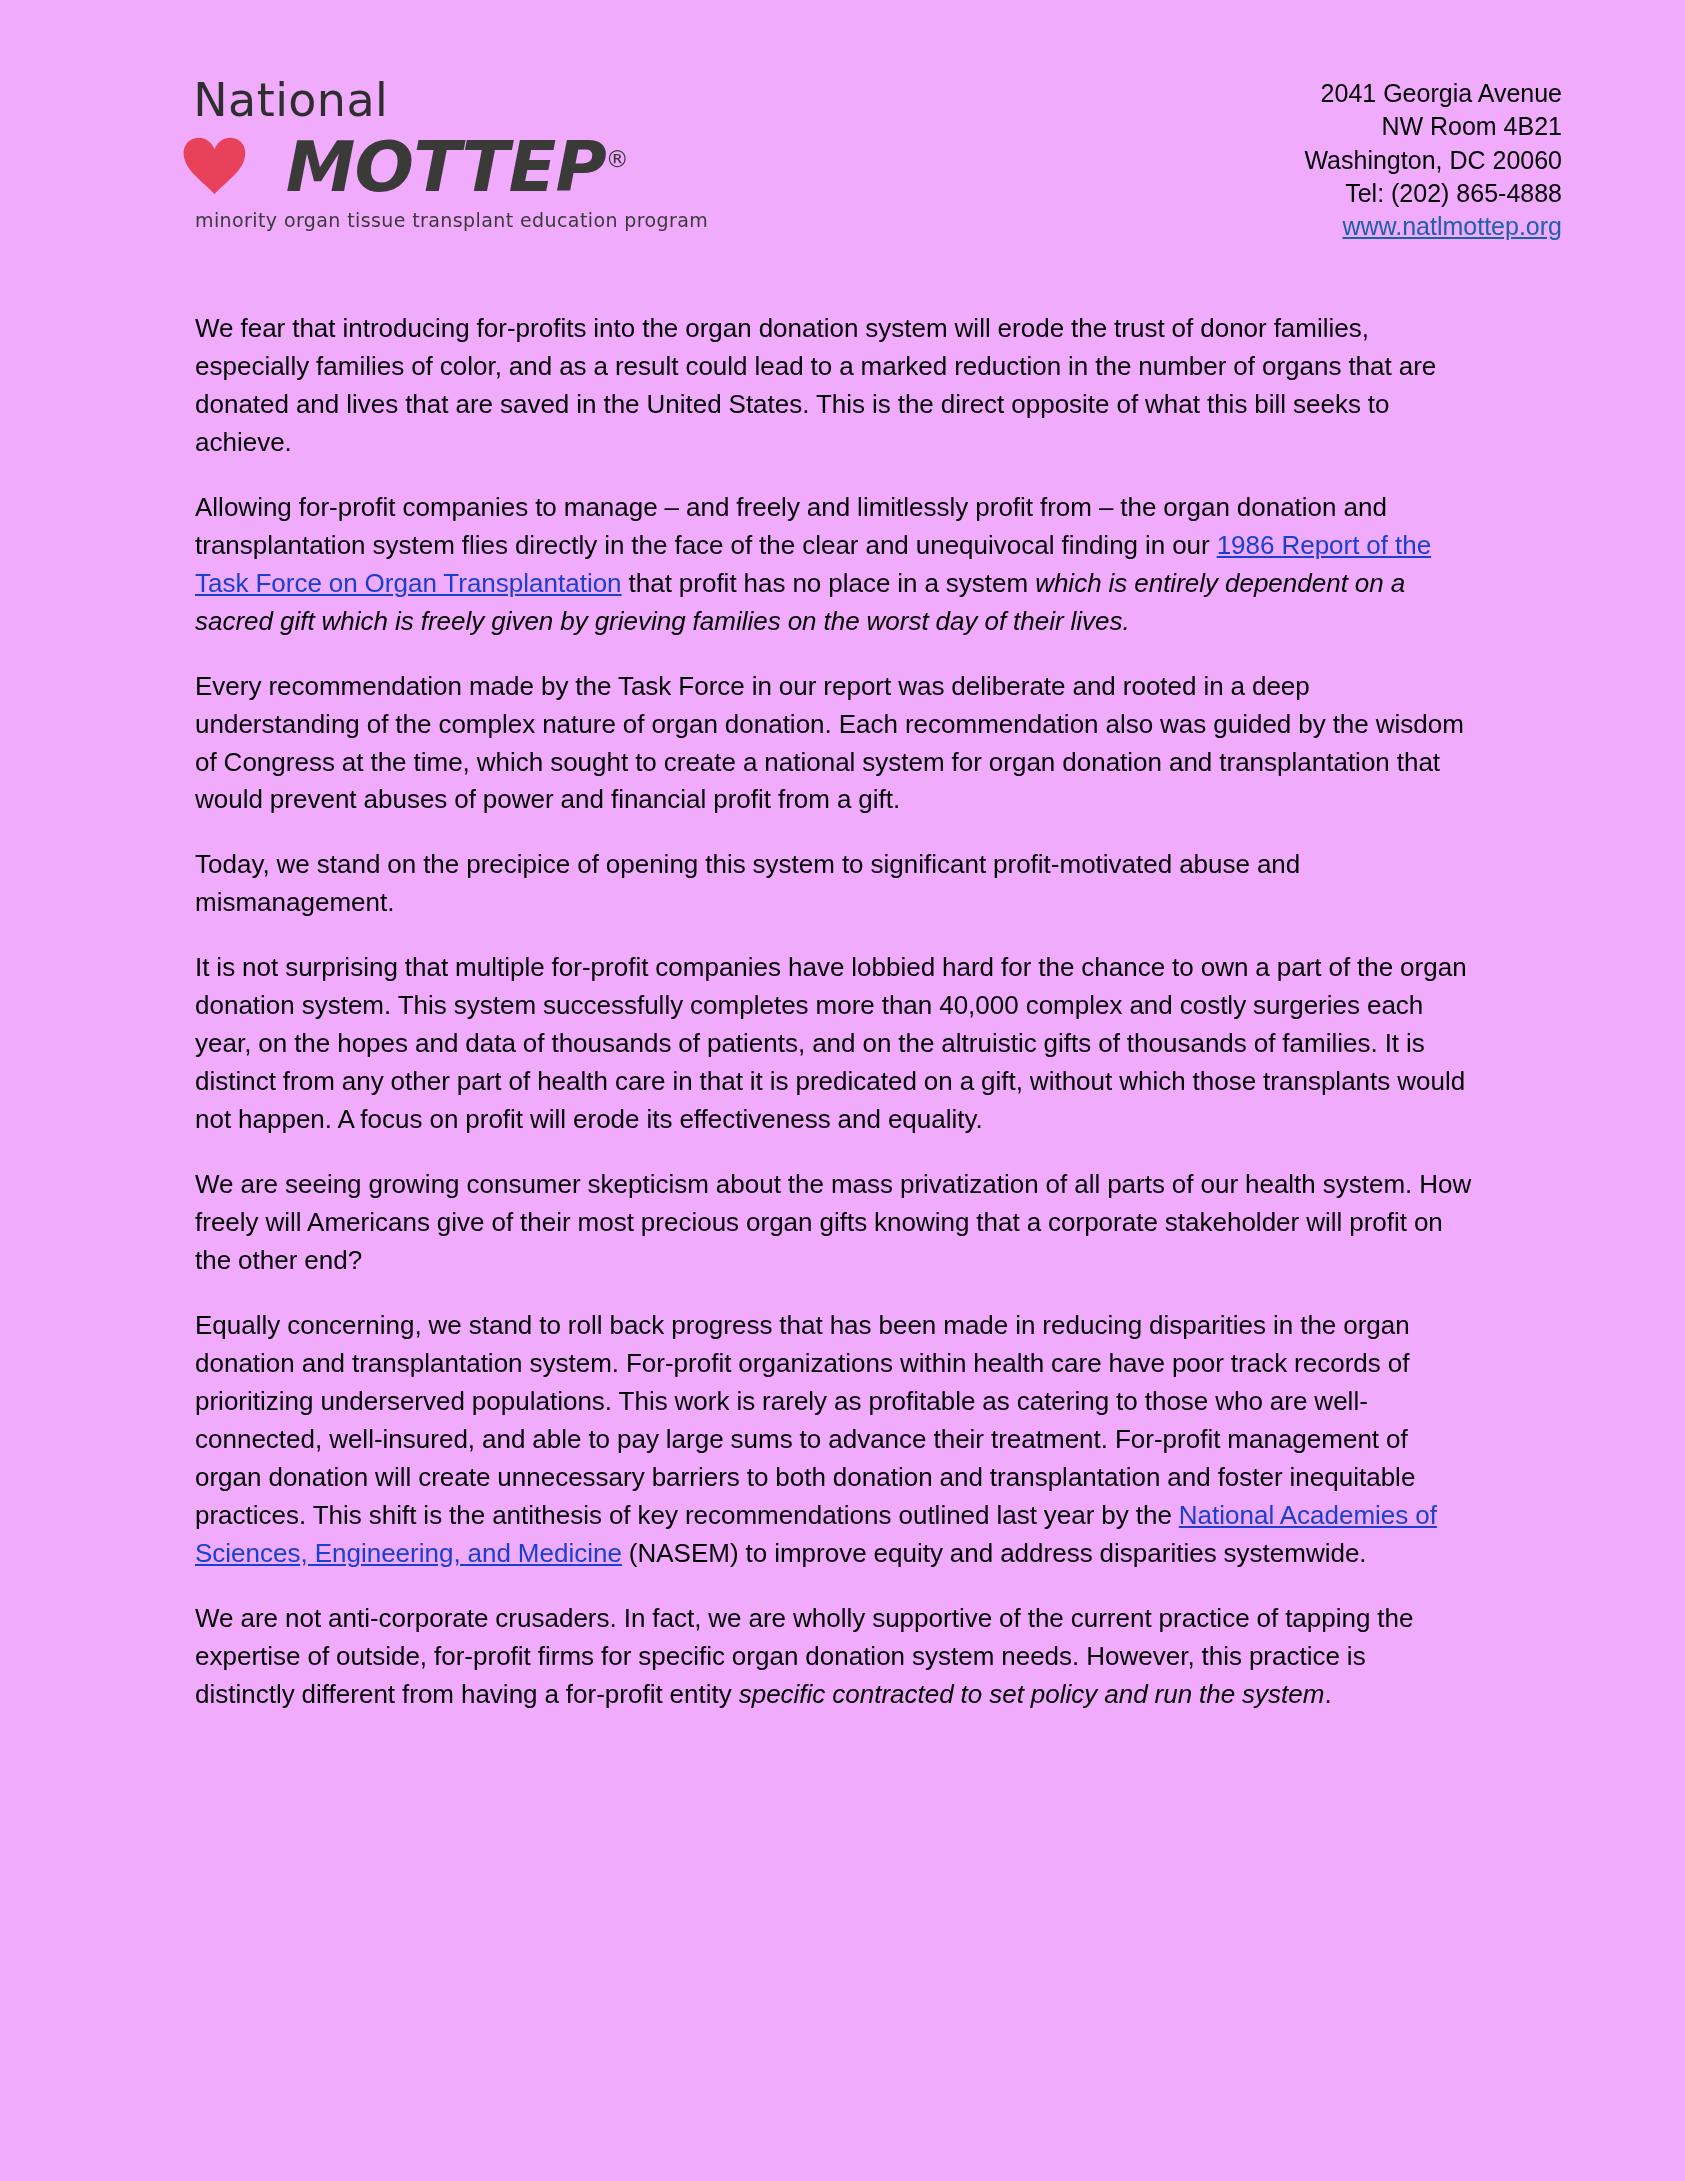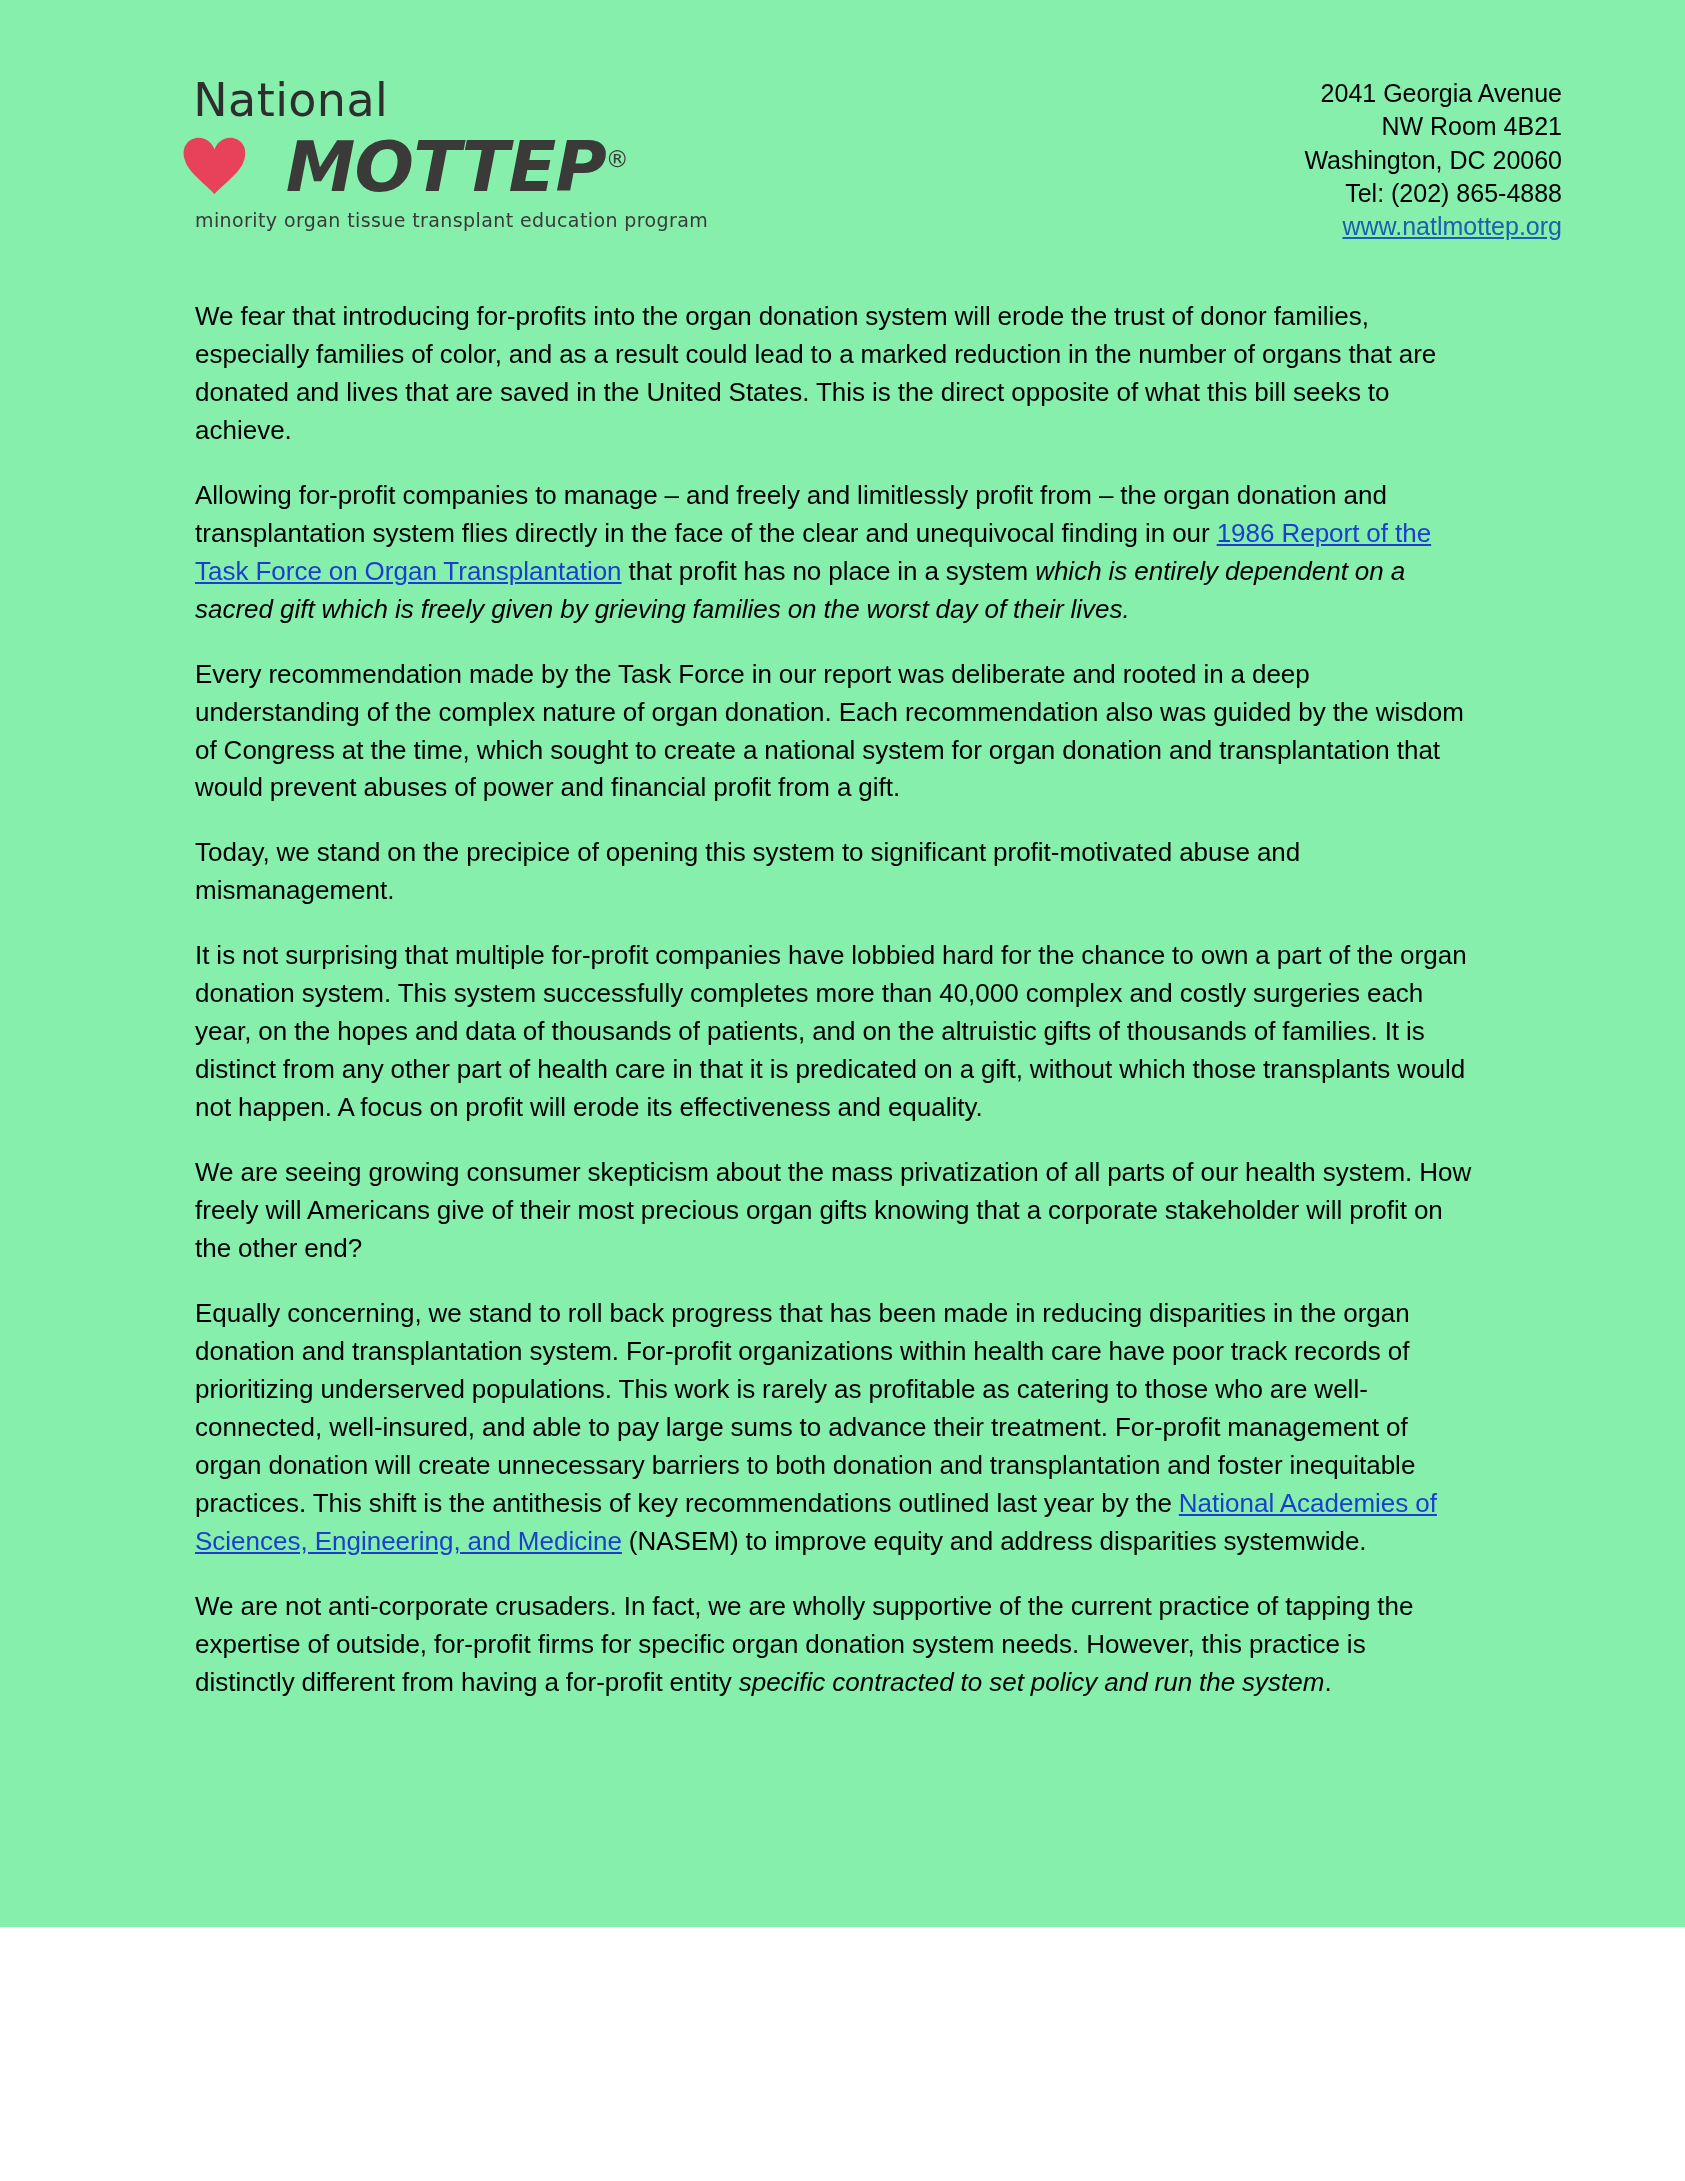--- a/index.html
+++ b/index.html
@@ -12,22 +12,22 @@
     height: 2181px;
     font-family: "Liberation Sans", sans-serif;
     color: #000000;
     position: relative;
     overflow: hidden;
   }
 
   .page {
     position: relative;
     width: 1685px;
-    height: 1927px;
-    background: #86efac;
+    height: 2181px;
+    background: #f0abfc;
     box-sizing: border-box;
   }
 
   
   .header {
     position: relative;
     height: 263px;
     padding: 0;
   }
 
@@ -120,21 +120,21 @@
     left: 195px;
     top: 298px;
     width: 1277px;
   }
 
   .para {
     font-family: "Liberation Sans", sans-serif;
     font-size: 26px;
     line-height: 1.46;
     color: #000000;
-    margin: 0 0 27px 0;
+    margin: 12px 0 27px 0;
     text-align: left;
     word-spacing: -0.3px;
   }
 
   .para:last-child { margin-bottom: 0; }
 
   .link {
     color: #1a3fcf;
     text-decoration: underline;
   }

